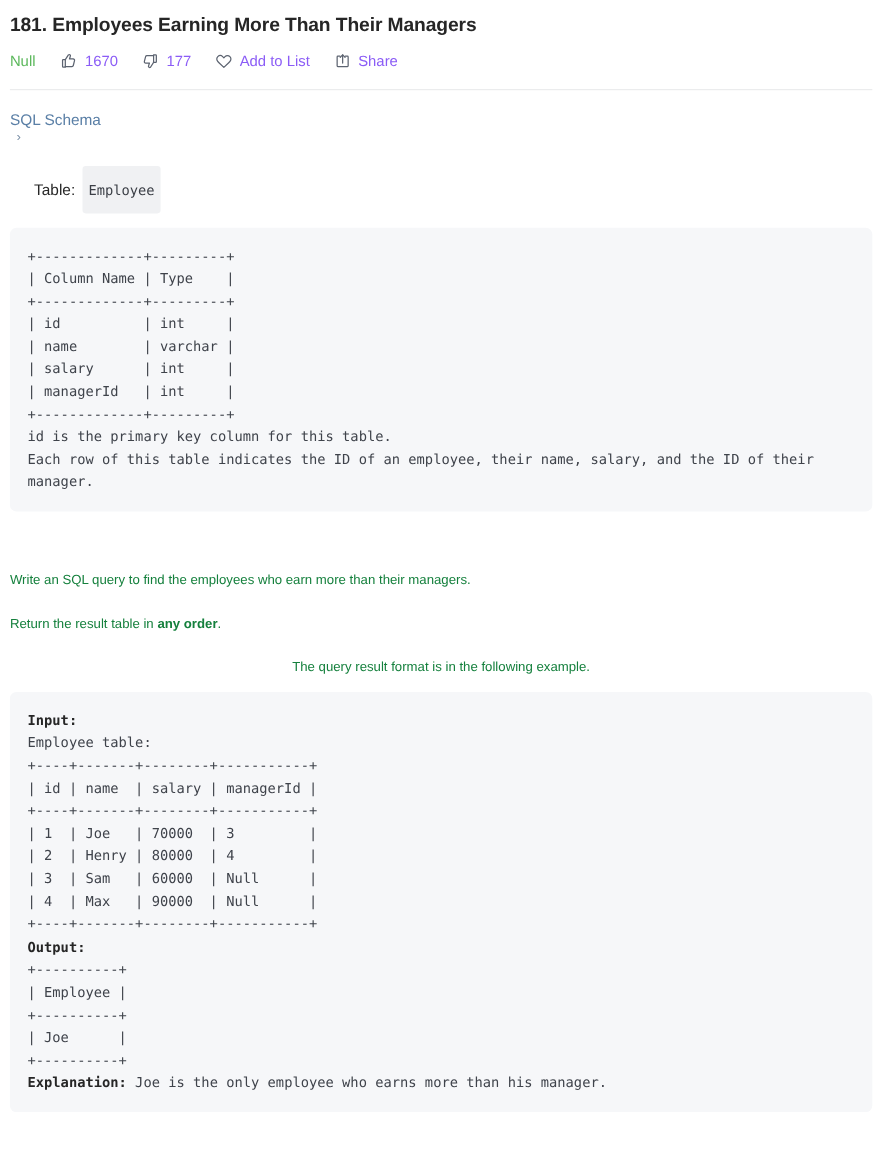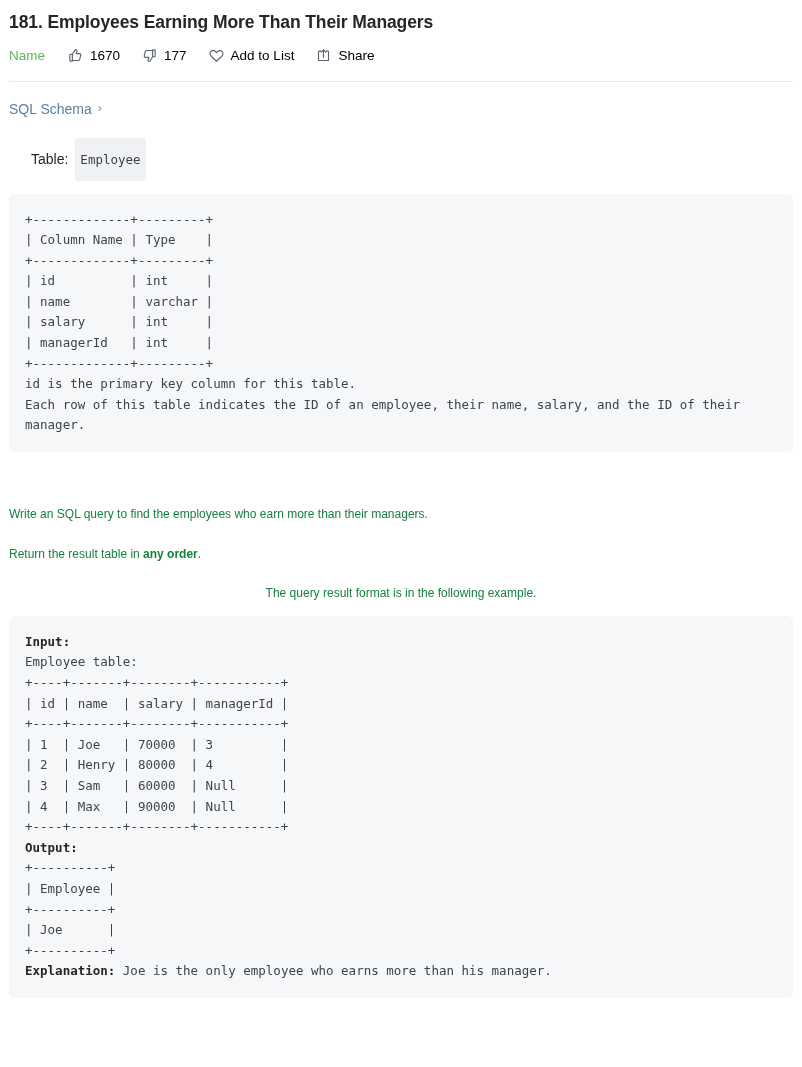--- a/index.html
+++ b/index.html
@@ -47,34 +47,35 @@
   }
   .meta-item {
     display: flex;
     align-items: center;
     color: #5c6370;
     margin-right: 22px;
     cursor: pointer;
     white-space: nowrap;
   }
   .meta-item svg { display: block; }
-  .meta-item .lbl { margin-left: 7px; font-size: 13.5px; color: #000000; }
+  .meta-item .lbl { margin-left: 7px; font-size: 13.5px; color: #8b5cf6; }
   .divider {
     height: 1px;
     background: #e9eaec;
     margin-top: 15px;
   }
 
   
   .breadcrumb {
     margin-top: 19px;
     font-size: 14px;
     color: #5a7fa6;
     cursor: pointer;
     display: inline-flex;
+    flex-direction: column;
   }
   .breadcrumb .chev { margin-left: 6px; font-size: 12px; color: #7a8fa6; }
 
   
   .table-label {
     margin-top: 20px;
     font-size: 14px;
     color: #262626;
     display: flex;
     align-items: baseline;
@@ -127,21 +128,21 @@
   .codeblock.example { margin-top: 13px; }
 </style>
 </head>
 <body>
 
 <div class="page">
 
   <h1 class="title">181. Employees Earning More Than Their Managers</h1>
 
   <div class="meta-row">
-    <span class="difficulty">Name</span>
+    <span class="difficulty">Null</span>
 
     <div class="meta-item">
       <span>
         <svg width="15" height="15" viewBox="0 0 24 24" fill="none" stroke="#5c6370" stroke-width="1.8" stroke-linecap="round" stroke-linejoin="round">
           <path d="M7 10v11H4a1 1 0 0 1-1-1v-9a1 1 0 0 1 1-1h3z"></path>
           <path d="M7 10l4.5-7a1.8 1.8 0 0 1 2.8 2.1L13 9h5.4a2 2 0 0 1 2 2.5l-1.8 7A2 2 0 0 1 16.6 20H7"></path>
         </svg>
       </span>
       <span class="lbl">1670</span>
     </div>

